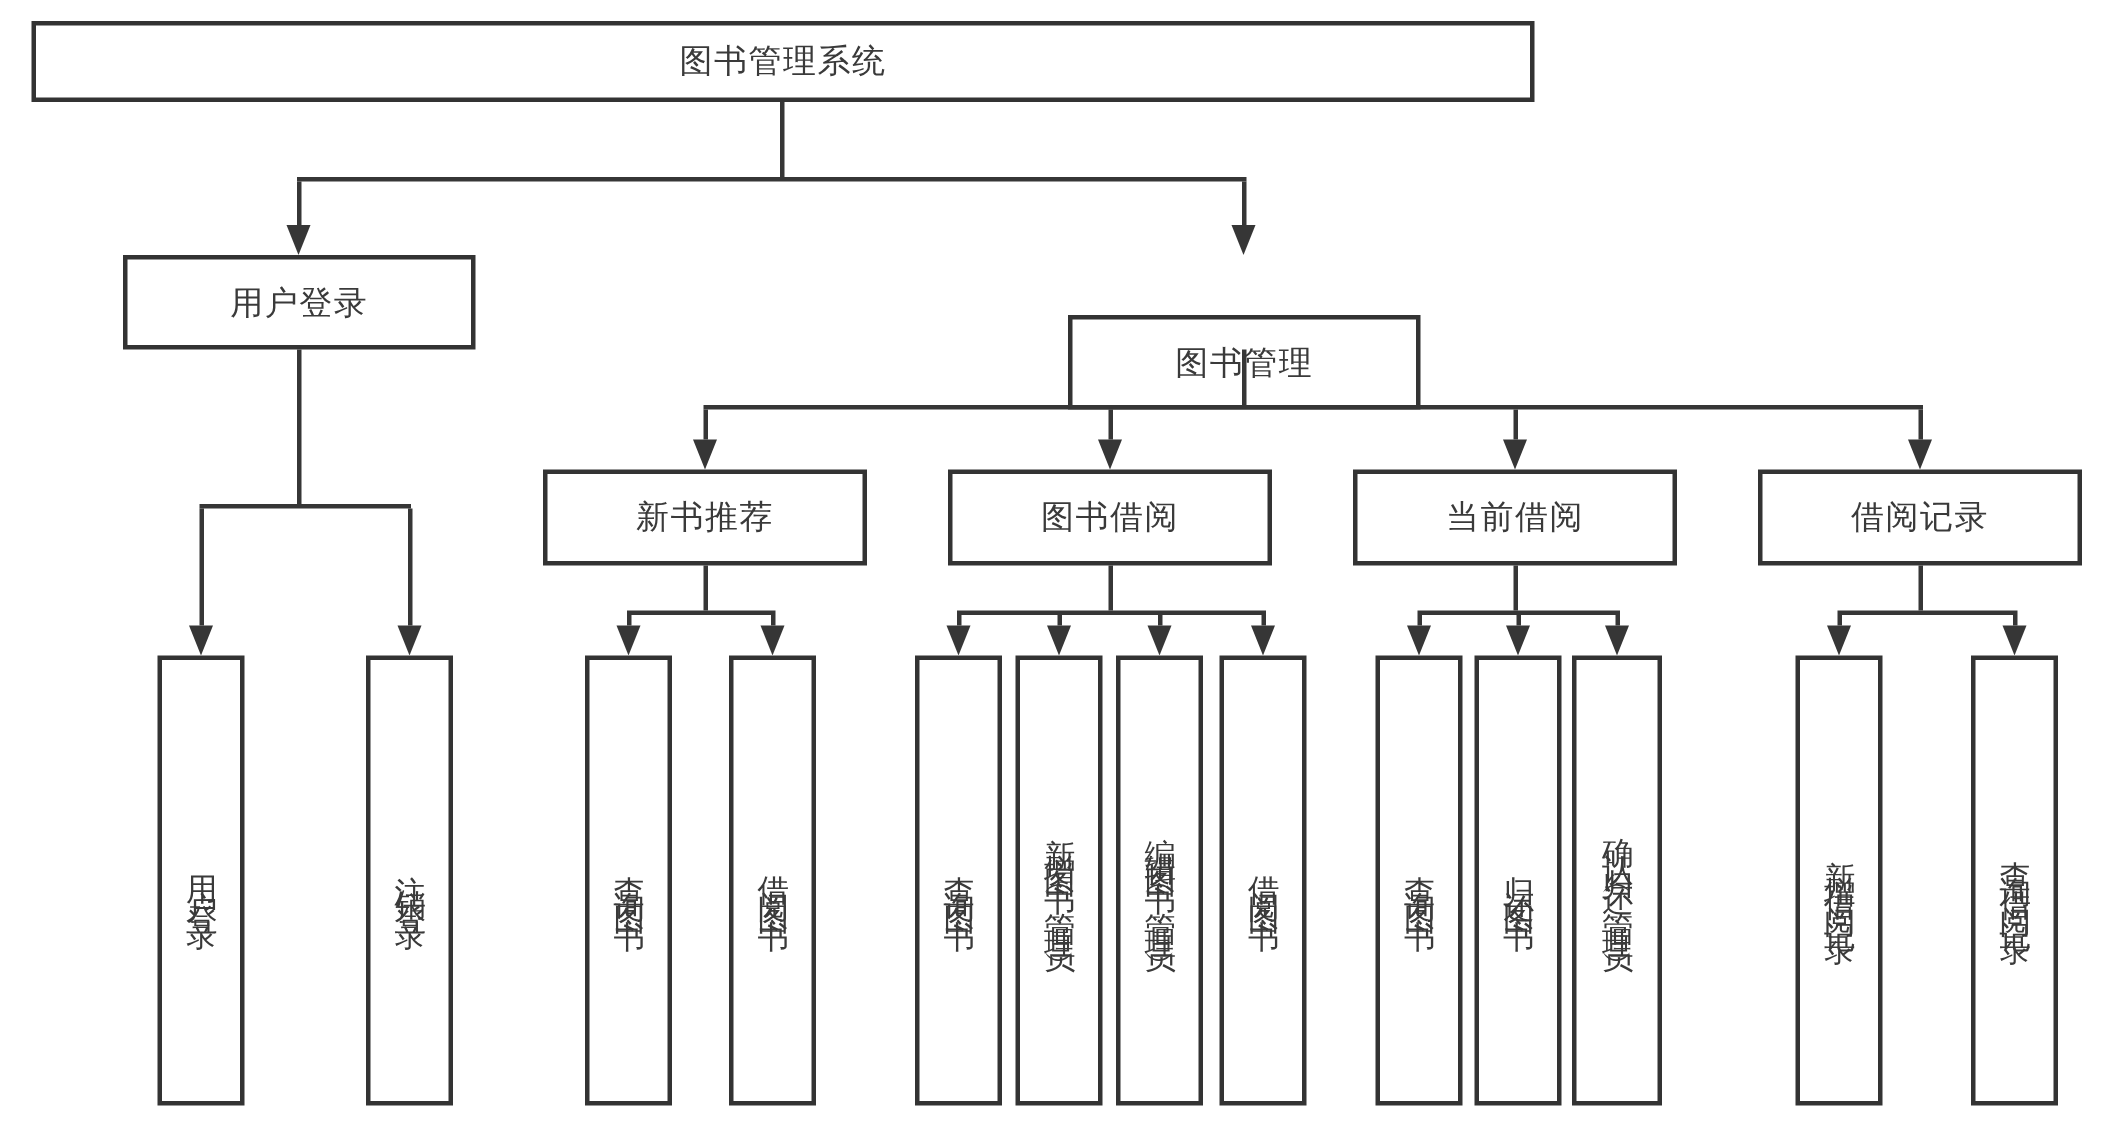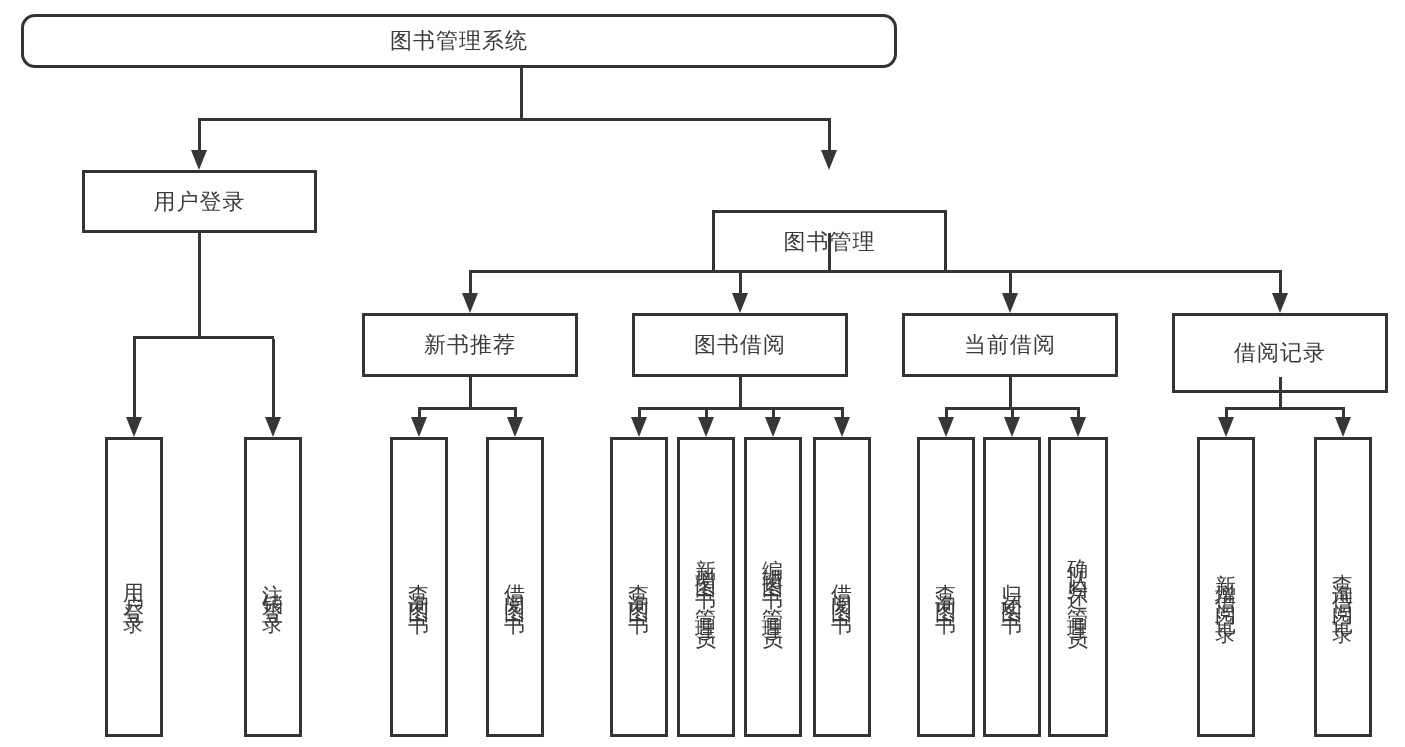--- a/index.html
+++ b/index.html
@@ -48,27 +48,27 @@
   }
   .ahead {
     position: absolute;
     width: 0;
     height: 0;
     border-left: 8px solid transparent;
     border-right: 8px solid transparent;
     border-top: 20px solid #363636;
   }
   
-  #n-root            { left: 21px;   top: 14px;  width: 876px; height: 54px; border-radius: 14px; }
+  #n-root            { left: 21px;   top: 14px;  width: 1002px; height: 54px; }
   #n-user-login      { left: 82px;   top: 170px; width: 235px;  height: 63px; }
   #n-book-mgmt       { left: 712px;  top: 170px; width: 235px;  height: 63px; margin-top: 40px; }
   #n-new-book-rec    { left: 362px;  top: 313px; width: 216px;  height: 64px; }
   #n-book-borrow     { left: 632px;  top: 313px; width: 216px;  height: 64px; }
   #n-current-borrow  { left: 902px;  top: 313px; width: 216px;  height: 64px; }
-  #n-borrow-records  { left: 1172px; top: 313px; width: 216px;  height: 80px; }
+  #n-borrow-records  { left: 1172px; top: 313px; width: 216px;  height: 64px; }
   #l-user-login      { left: 105px;  top: 437px; }
   #l-logout          { left: 244px;  top: 437px; }
   #l-query-book-1    { left: 390px;  top: 437px; }
   #l-borrow-book-1   { left: 486px;  top: 437px; }
   #l-query-book-2    { left: 610px;  top: 437px; }
   #l-add-book        { left: 677px;  top: 437px; }
   #l-edit-book       { left: 744px;  top: 437px; }
   #l-borrow-book-2   { left: 813px;  top: 437px; }
   #l-query-book-3    { left: 917px;  top: 437px; }
   #l-return-book     { left: 983px;  top: 437px; }

